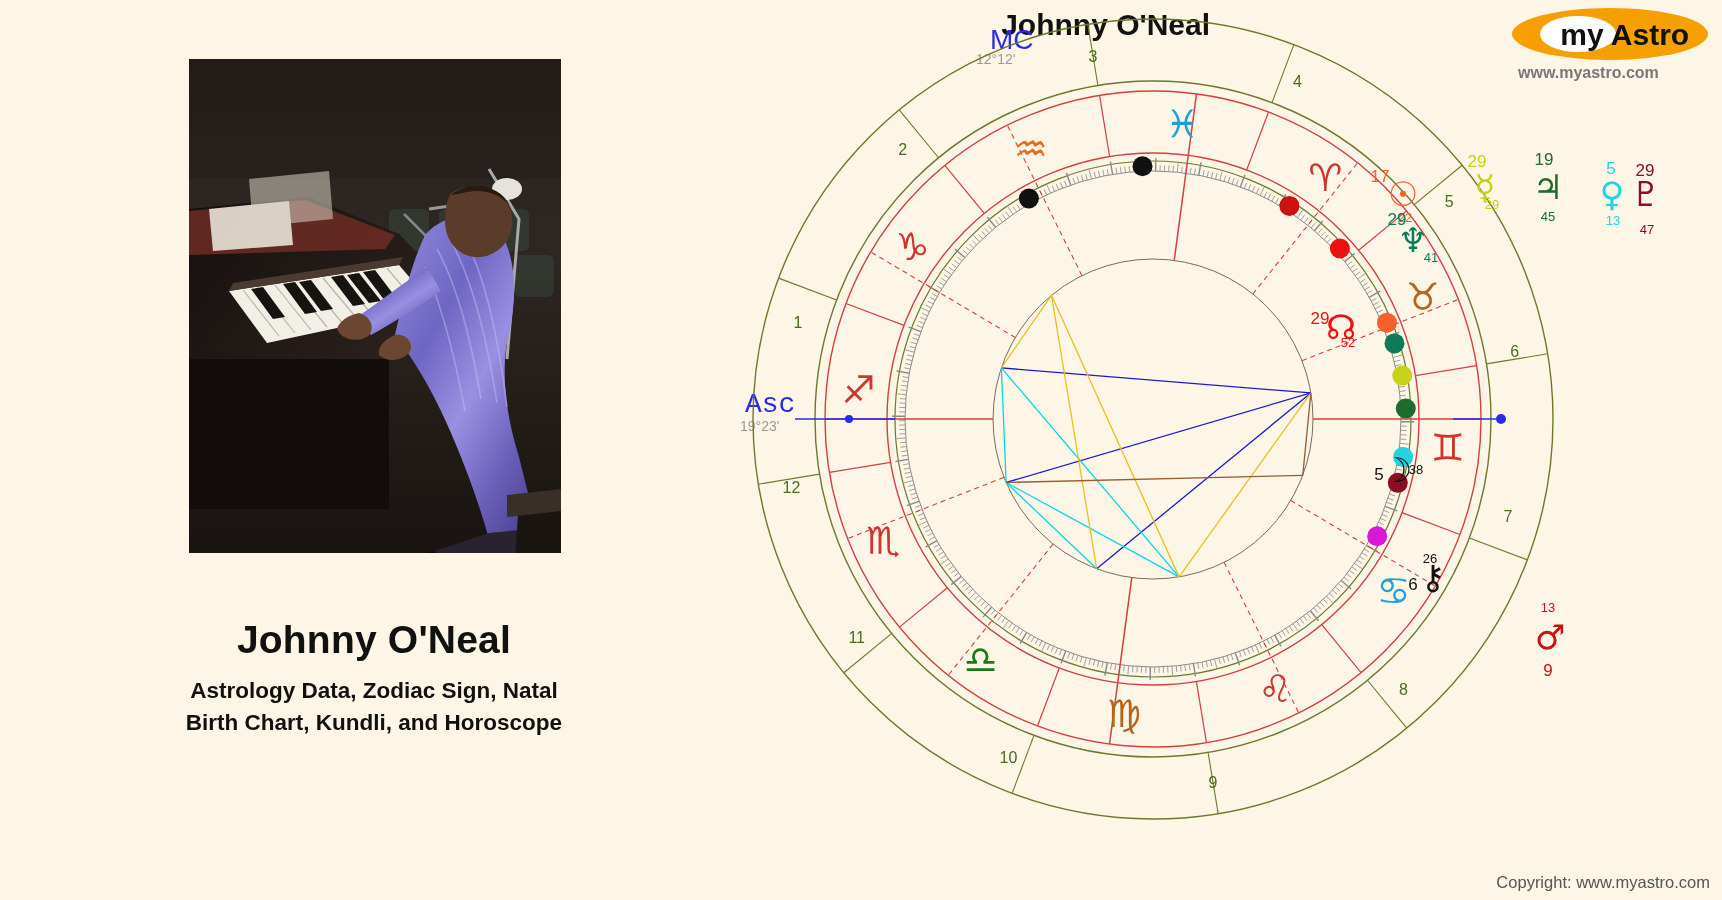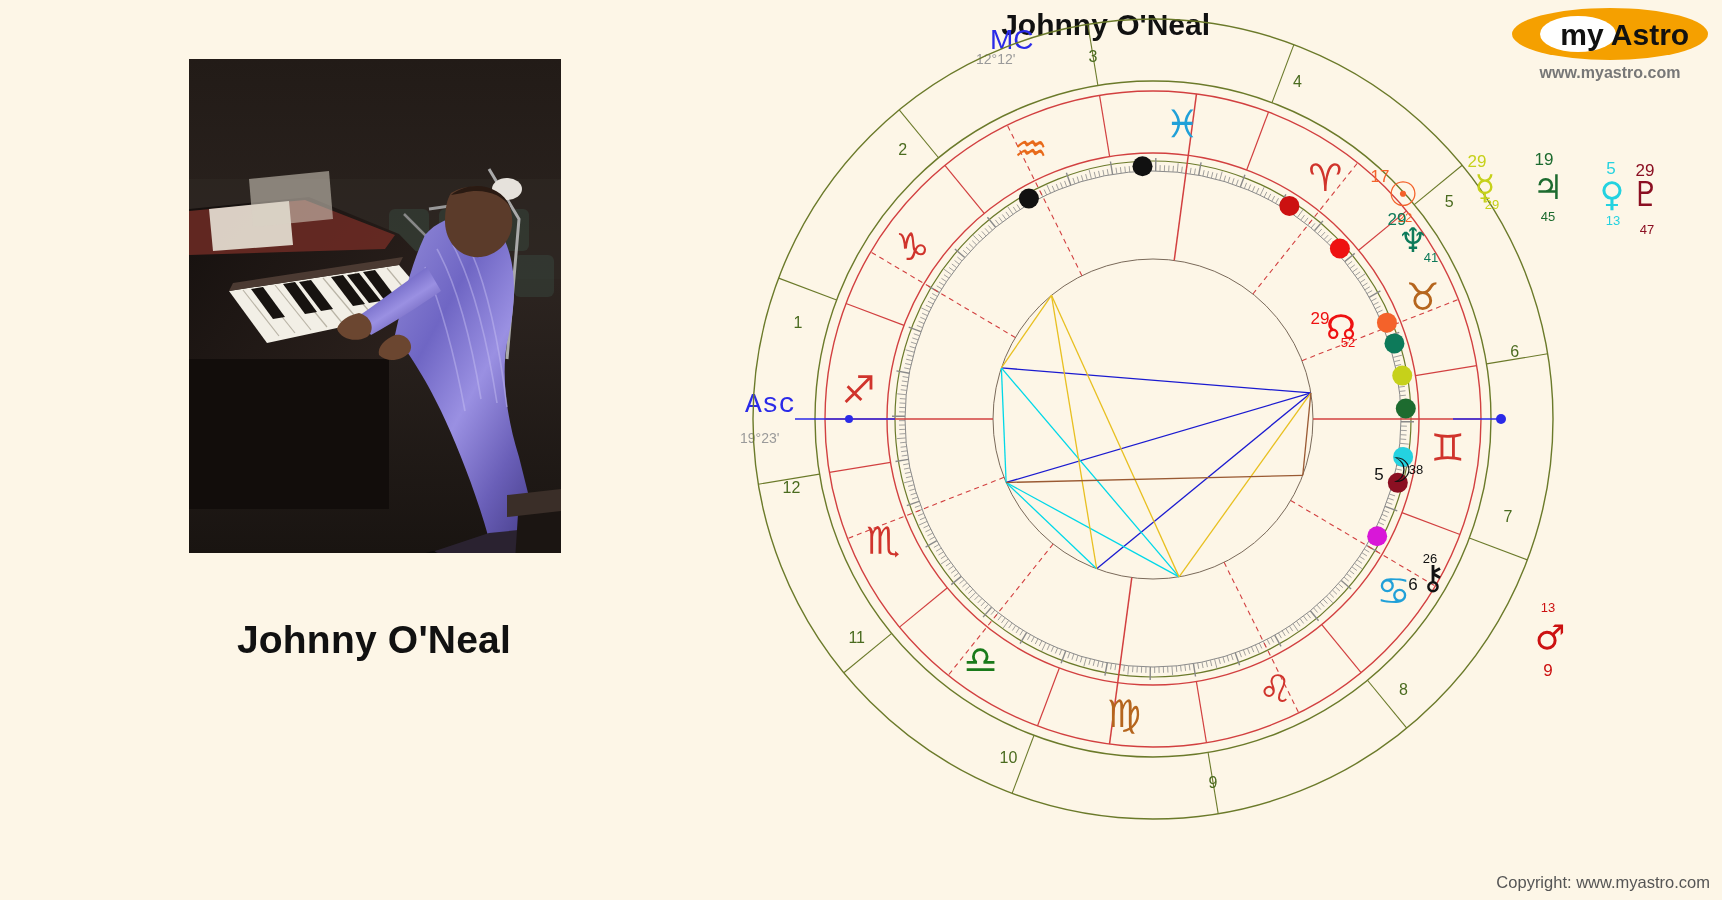--- a/index.html
+++ b/index.html
@@ -34,42 +34,42 @@
     text-align:center;
     font-size:22.5px;font-weight:bold;color:#111;
     line-height:32px;
   }
   #subject-subtitle span{display:block;}
 
   
   #brand{position:absolute;right:12px;top:6px;width:200px;height:80px;font-weight:bold;}
   #brand-badge{position:absolute;left:0;top:0;width:200px;height:56px;}
   #brand-url{
-    position:absolute;left:0;top:58px;width:200px;text-align:center;
+    position:absolute;left:8px;top:58px;width:200px;
     font-size:16px;color:#777;
   }
   #copyright{
     position:absolute;right:12px;bottom:8px;
     font-size:16.5px;color:#555;text-align:right;
   }
 
   
   #chart-wrap{position:absolute;left:740px;top:-6px;width:940px;height:900px;}
   #wheel{position:absolute;left:0;top:0;}
 
   #chart-title{
     position:absolute;left:0;top:14px;width:470px;text-align:right;
     font-size:30px;font-weight:bold;color:#111;
   }
   .angle-label{position:absolute;font-size:28px;color:#2a2ae8;}
   .angle-deg{position:absolute;font-size:14px;color:#9a9a9a;}
   #mc-label{left:250px;top:30px;}
   #mc-deg{left:236px;top:57px;}
   #asc-label{left:5px;top:395px;font-family:Liberation Mono, monospace;}
-  #asc-deg{left:0px;top:424px;margin-top:12px;}
+  #asc-deg{left:0px;top:424px;}
 </style>
 </head>
 <body>
 
 <div class="page">
 
   <div id="left-panel">
 
     <div id="portrait-frame">
       <svg id="portrait-art" width="372" height="494" viewBox="0 0 372 494">
@@ -165,20 +165,24 @@
         <path d="M292 498 C276 504 258 514 250 524 C248 534 264 538 284 534 C308 528 326 518 332 510 Z" fill="#0e0c0d"></path>
 
         <path d="M330 440 L372 436 L372 500 L326 502 Z" fill="#1b1512"></path>
         <path d="M318 436 L372 430 L372 452 L318 458 Z" fill="#3a2e28"></path>
 
         <path d="M196 516 C170 524 140 534 110 544" stroke="#e0407f" stroke-width="3" fill="none"></path>
       </svg>
     </div>
 
     <div id="subject-name">Johnny O'Neal</div>
+    <div id="subject-subtitle">
+      <span>Astrology Data, Zodiac Sign, Natal</span>
+      <span>Birth Chart, Kundli, and Horoscope</span>
+    </div>
   </div>
 
   <div id="brand">
     <svg id="brand-badge" viewBox="0 0 200 56">
       <ellipse cx="100" cy="28" rx="98" ry="26" fill="#f5a000"></ellipse>
       <ellipse cx="68" cy="28" rx="38" ry="18" fill="#ffffff"></ellipse>
       <text x="72" y="39" text-anchor="middle" font-family="Liberation Sans, sans-serif" font-size="30" fill="#111" id="logo-my">my</text>
       <text x="140" y="39" text-anchor="middle" font-family="Liberation Sans, sans-serif" font-size="30" fill="#111" id="logo-astro">Astro</text>
     </svg>
     <div id="brand-url">www.myastro.com</div>

